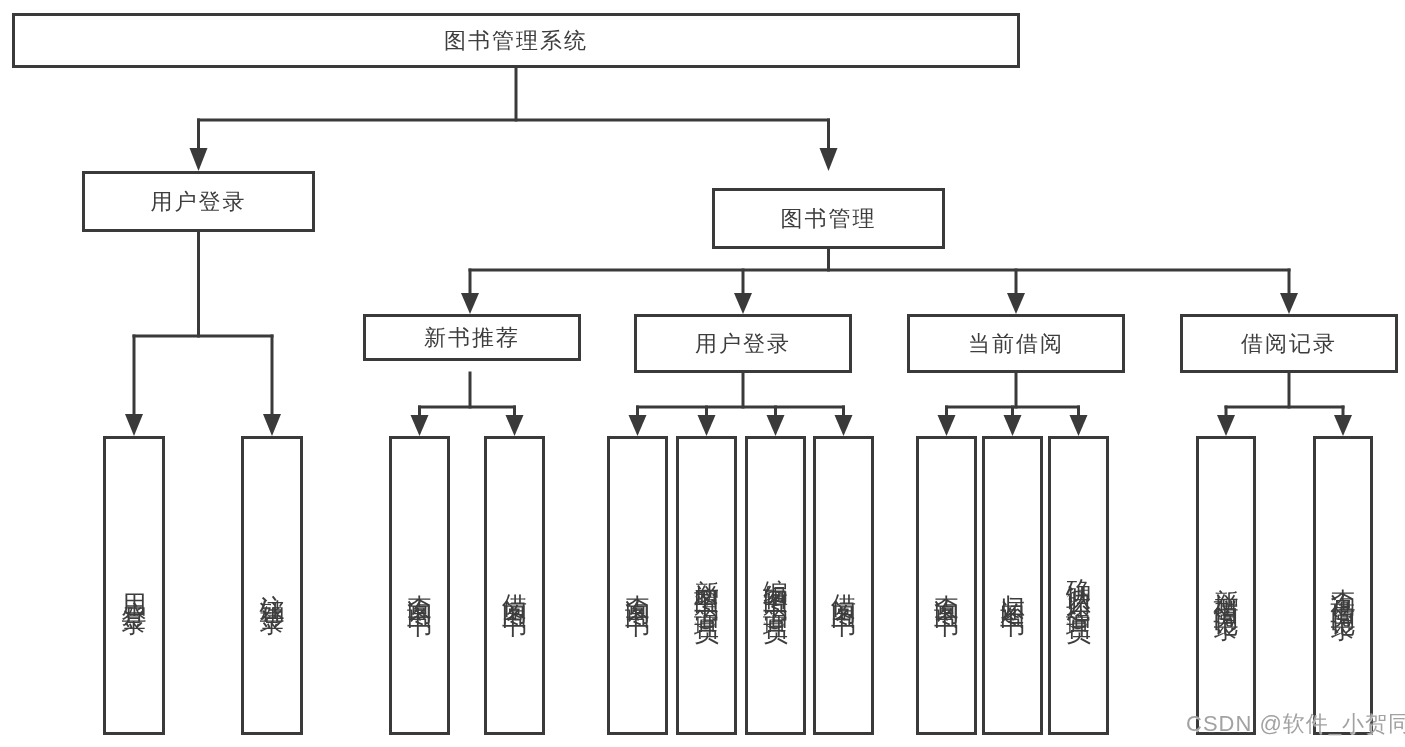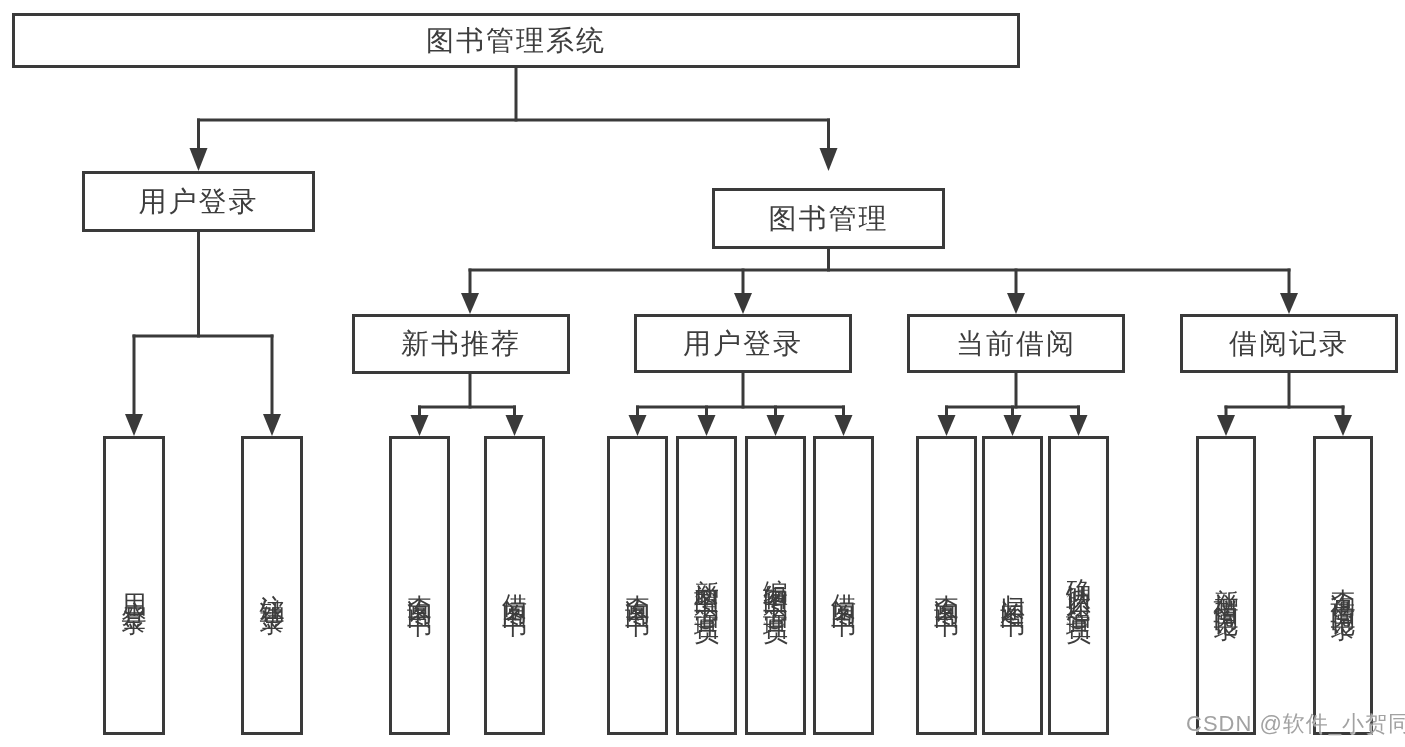--- a/index.html
+++ b/index.html
@@ -18,21 +18,21 @@
     box-sizing:border-box;
     border:3px solid #3a3a3a;
     background:#ffffff;
     color:#3d3d3d;
     display:flex;
     align-items:center;
     justify-content:center;
     text-align:center;
   }
   .node.h {
-    font-size:28px;
+    font-size:22px;
     letter-spacing:2px;
     line-height:1;
   }
   .node.v {
     writing-mode:vertical-rl;
     font-size:25px;
     letter-spacing:6px;
     line-height:1;
   }
   .watermark {
@@ -124,21 +124,21 @@
       <path d="M1343 407 V417" fill="none"></path>
       <polygon points="1334,415 1352,415 1343,436" stroke="none"></polygon>
     </g>
   </svg>
 
   <div class="node h" style="left:12px;top:13px;width:1008px;height:55px">图书管理系统</div>
 
   <div class="node h" style="left:82px;top:171px;width:233px;height:61px">用户登录</div>
   <div class="node h" style="left:712px;top:188px;width:233px;height:61px">图书管理</div>
 
-  <div class="node h" style="left:352px;top:314px;width:218px;height:60px">新书推荐</div>
+  <div class="node h" style="left:363px;top:314px;width:218px;height:47px">新书推荐</div>
   <div class="node h" style="left:634px;top:314px;width:218px;height:59px">用户登录</div>
   <div class="node h" style="left:1180px;top:314px;width:218px;height:59px">借阅记录</div>
   <div class="node h" style="left:907px;top:314px;width:218px;height:59px">当前借阅</div>
 
   <div class="node v" style="left:103px;top:436px;width:62px;height:299px">用户登录</div>
   <div class="node v" style="left:241px;top:436px;width:62px;height:299px">注销登录</div>
 
   <div class="node v" style="left:389px;top:436px;width:61px;height:299px">查询图书</div>
   <div class="node v" style="left:484px;top:436px;width:61px;height:299px">借阅图书</div>
 

